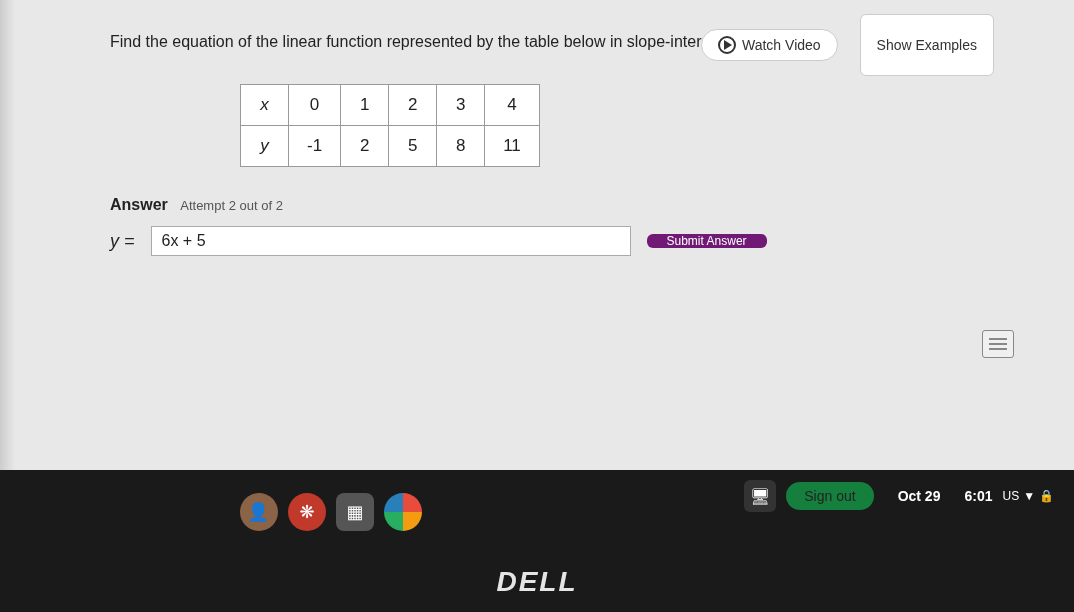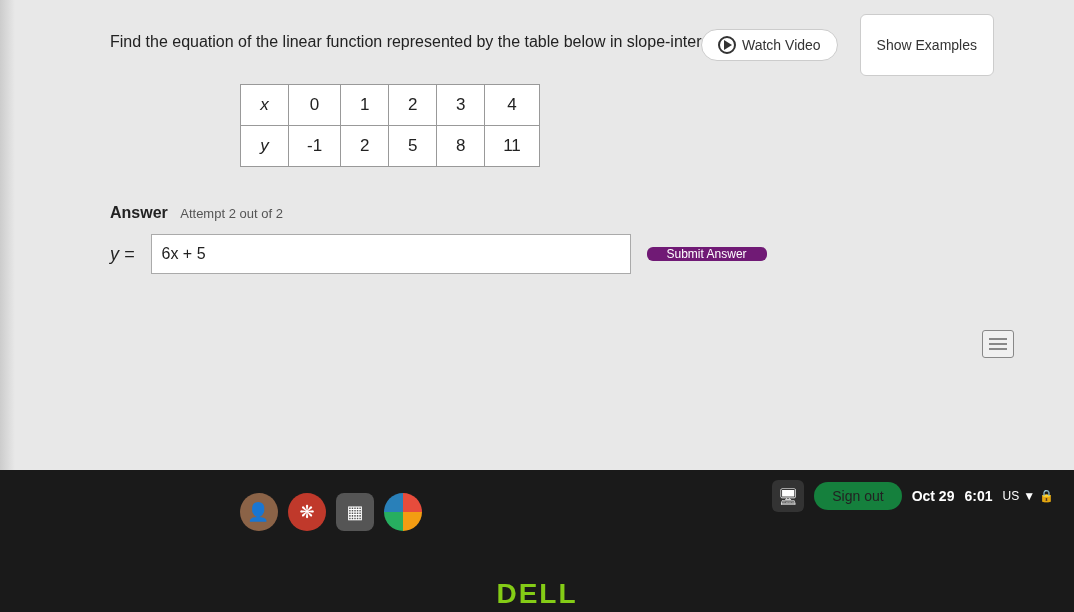--- a/index.html
+++ b/index.html
@@ -103,21 +103,21 @@
       min-width: 48px;
     }
 
     .data-table .header-cell {
       font-style: italic;
       font-weight: normal;
     }
 
     
     .answer-section {
-      margin-top: 37px;
+      margin-top: 29px;
     }
 
     .answer-label {
       font-size: 16px;
       font-weight: bold;
       color: #222;
     }
 
     .attempt-text {
       font-size: 13px;
@@ -161,21 +161,21 @@
     }
 
     .y-equals {
       font-size: 18px;
       color: #222;
       font-style: italic;
     }
 
     .answer-input {
       width: 480px;
-      height: 40px;
+      height: 30px;
       border: 1.5px solid #aaa;
       background: white;
       padding: 0 10px;
       font-size: 16px;
       color: #222;
       outline: none;
     }
 
     .submit-btn {
       background: #701a75;
@@ -258,39 +258,41 @@
       font-size: 14px;
       cursor: pointer;
       color: #222;
     }
 
     .date-time {
       color: white;
       font-size: 14px;
       font-weight: bold;
       white-space: nowrap;
+      margin-left: 14px;
     }
 
     .wifi-battery {
       color: white;
       font-size: 12px;
       display: flex;
       align-items: flex-start;
       gap: 4px;
     }
 
     
     .dell-logo {
       position: absolute;
-      bottom: 2px;
+      bottom: 14px;
       left: 50%;
       transform: translateX(-50%);
-      color: #84cc16;
+      color: #e5e5e5;
       font-size: 28px;
       font-weight: bold;
+      font-style: italic;
       letter-spacing: 2px;
     }
 
     .left-edge-shadow {
       position: absolute;
       left: 0;
       top: 0;
       width: 15px;
       height: 470px;
       background: linear-gradient(to right, #ccc, #e8e8e8);

